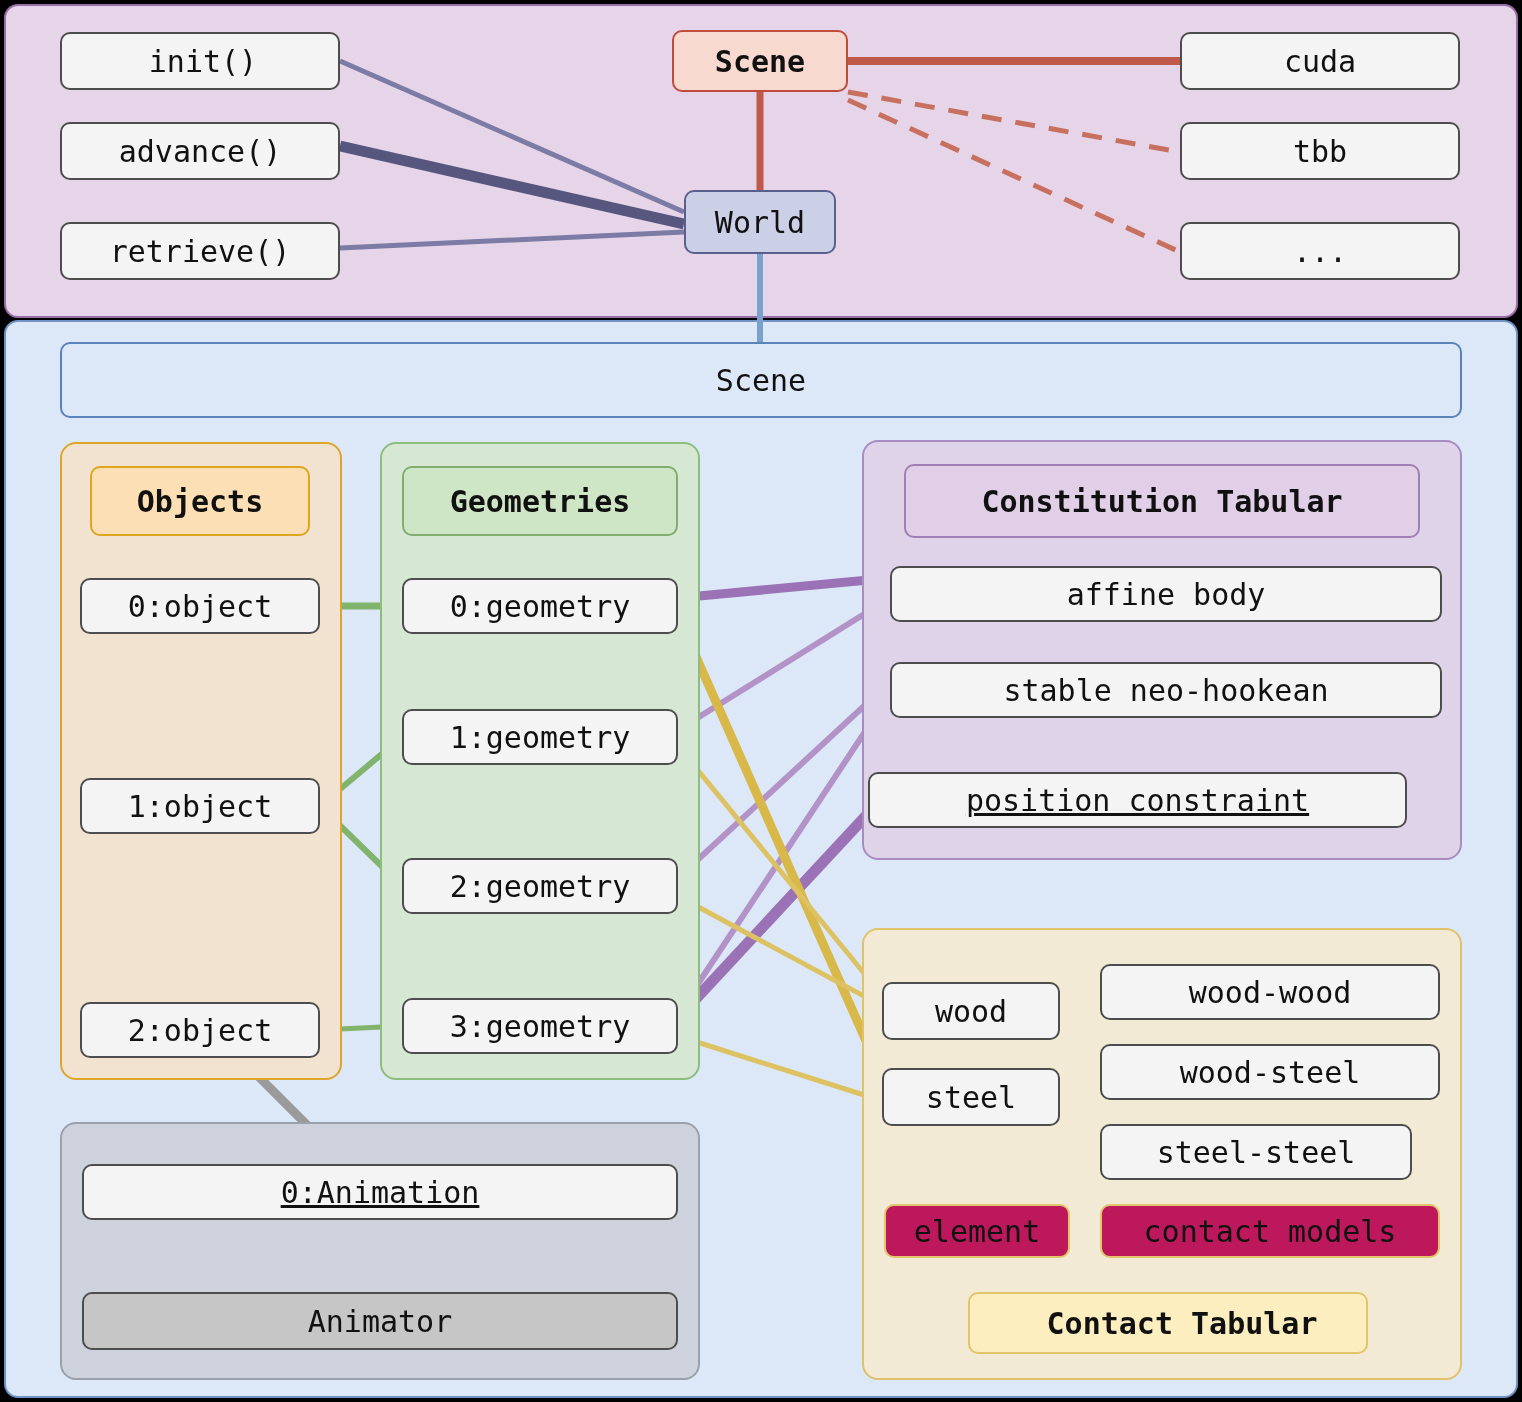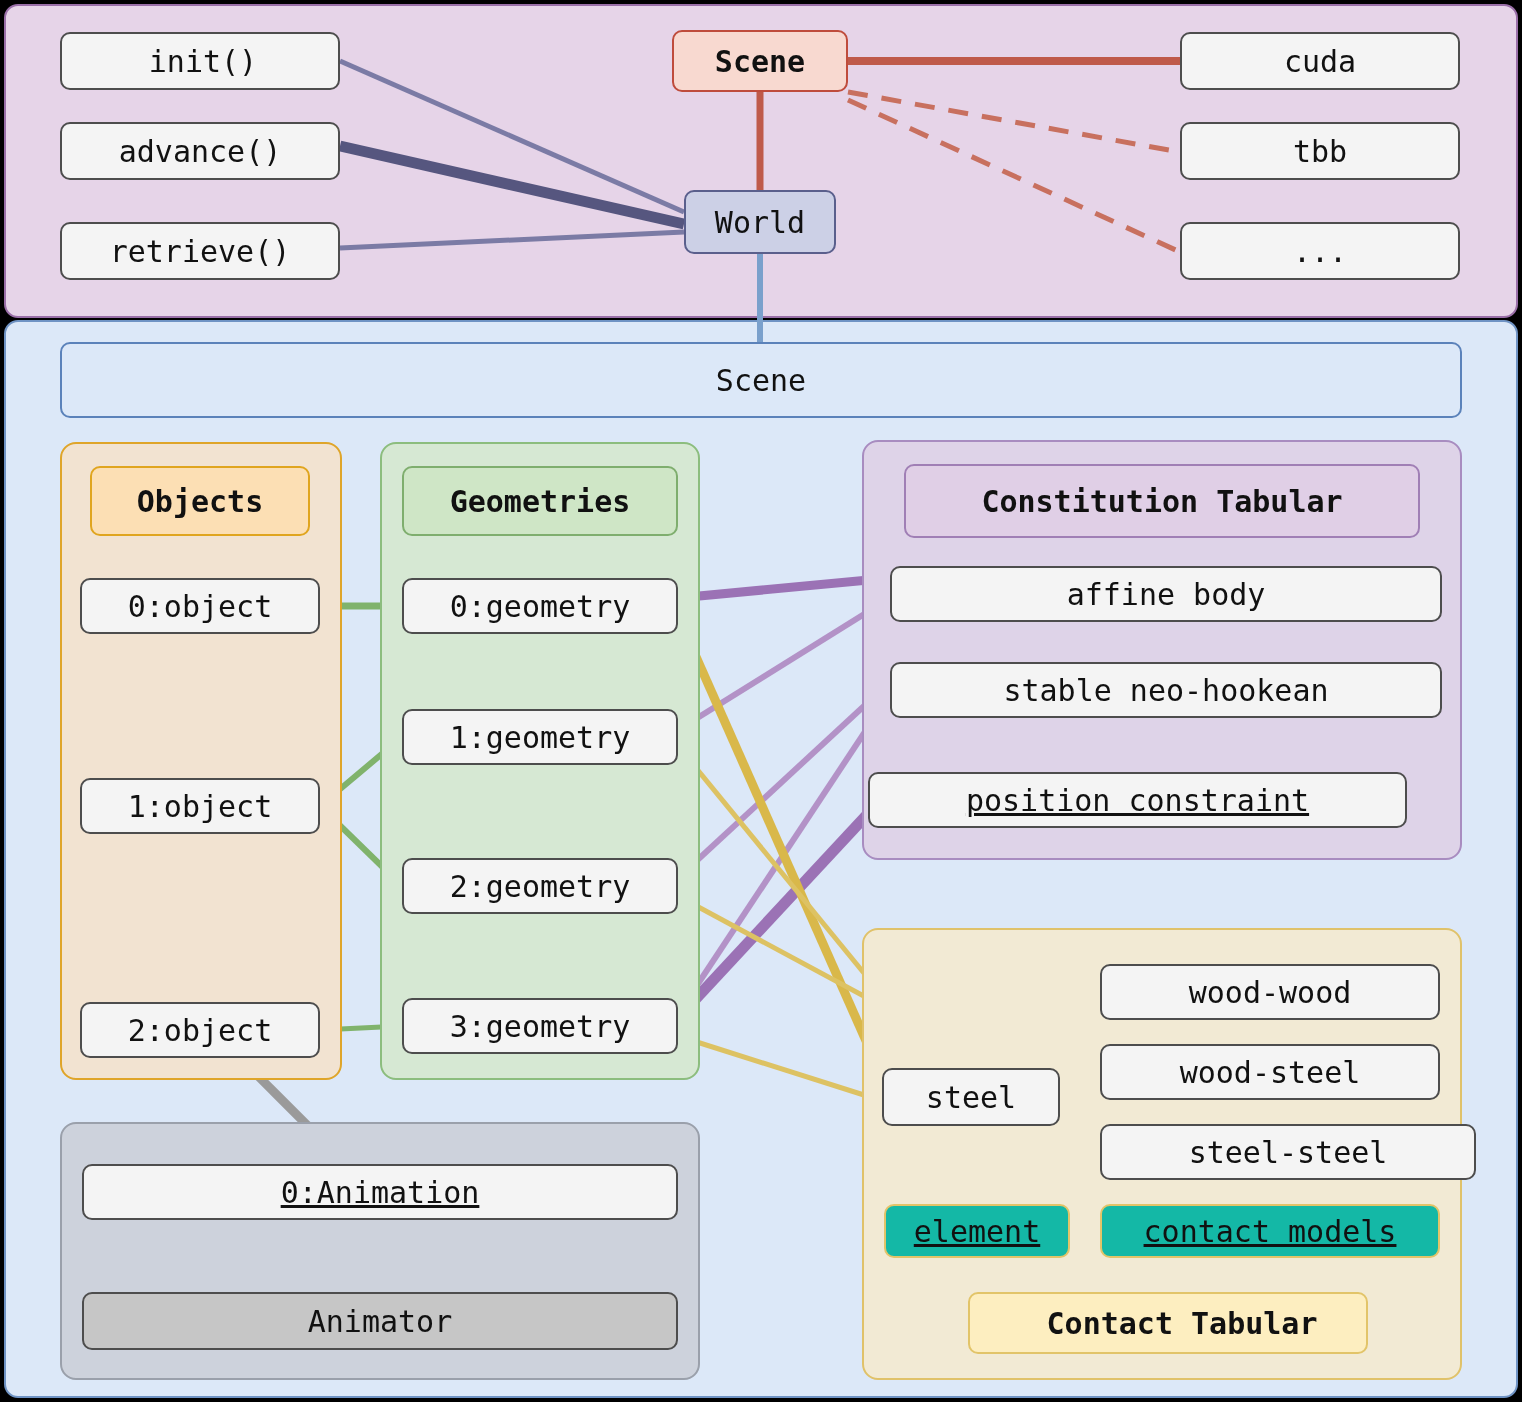--- a/index.html
+++ b/index.html
@@ -21,21 +21,21 @@
   
   .box{position:absolute;box-sizing:border-box;display:flex;align-items:center;justify-content:center;
        border-radius:10px;background:#f4f4f4;border:2px solid #4d4d4d;color:#111;
        font-size:30px;letter-spacing:0px;white-space:nowrap;}
 
   .hdr{border-width:2px;}
   #objects-hdr{background:#fcdfb4;border-color:#e0a51f;font-weight:bold;}
   #geometries-hdr{background:#cfe6c6;border-color:#7fae6e;font-weight:bold;}
   #constitution-hdr{background:#e0cfe6;border-color:#a07fb5;font-weight:bold;}
   #contact-tabular-hdr{background:#fdeec0;border-color:#e2c469;font-weight:bold;}
-  #element-tag,#contact-models-tag{background:#14b8a6;border-color:#e2c469;text-decoration:underline;}
+  #element-tag,#contact-models-tag{background:#be185d;border-color:#e2c469;}
   #animator-box{background:#c6c6c6;border-color:#4d4d4d;font-weight:normal;}
 
   #engine-box{background:#f8d9d0;border-color:#bf4c3c;}
   #world-box{background:#ccd0e6;border-color:#5a5f8c;}
   #scene-box{background:#dce8f8;border-color:#5b82ba;}
 
   svg#edges{position:absolute;left:0;top:0;width:1522px;height:1402px;pointer-events:none;}
 </style>
 </head>
 <body>
@@ -108,24 +108,25 @@
   <div class="box" style="left:402px;top:858px;width:276px;height:56px;">2:geometry</div>
   <div class="box" style="left:402px;top:998px;width:276px;height:56px;">3:geometry</div>
 
   <div class="group" id="constitution-group"></div>
   <div class="box hdr" id="constitution-hdr" style="left:904px;top:464px;width:516px;height:74px;">Constitution Tabular</div>
   <div class="box" style="left:890px;top:566px;width:552px;height:56px;">affine body</div>
   <div class="box" style="left:890px;top:662px;width:552px;height:56px;">stable neo-hookean</div>
   <div class="box" style="left:868px;top:772px;width:539px;height:56px;text-decoration:underline;">position constraint</div>
 
   <div class="group" id="contact-group"></div>
+  <div class="box" style="left:882px;top:982px;width:178px;height:58px;">wood</div>
   <div class="box" style="left:882px;top:1068px;width:178px;height:58px;">steel</div>
   <div class="box" style="left:1100px;top:964px;width:340px;height:56px;">wood-wood</div>
   <div class="box" style="left:1100px;top:1044px;width:340px;height:56px;">wood-steel</div>
-  <div class="box" style="left:1100px;top:1124px;width:376px;height:56px;">steel-steel</div>
+  <div class="box" style="left:1100px;top:1124px;width:312px;height:56px;">steel-steel</div>
   <div class="box hdr" id="element-tag" style="left:884px;top:1204px;width:186px;height:54px;">element</div>
   <div class="box hdr" id="contact-models-tag" style="left:1100px;top:1204px;width:340px;height:54px;">contact models</div>
   <div class="box hdr" id="contact-tabular-hdr" style="left:968px;top:1292px;width:400px;height:62px;padding-left:28px;">Contact Tabular</div>
 
   <div class="group" id="animation-group"></div>
   <div class="box" style="left:82px;top:1164px;width:596px;height:56px;text-decoration:underline;">0:Animation</div>
   <div class="box" id="animator-box" style="left:82px;top:1292px;width:596px;height:58px;">Animator</div>
 
 </div>
 

